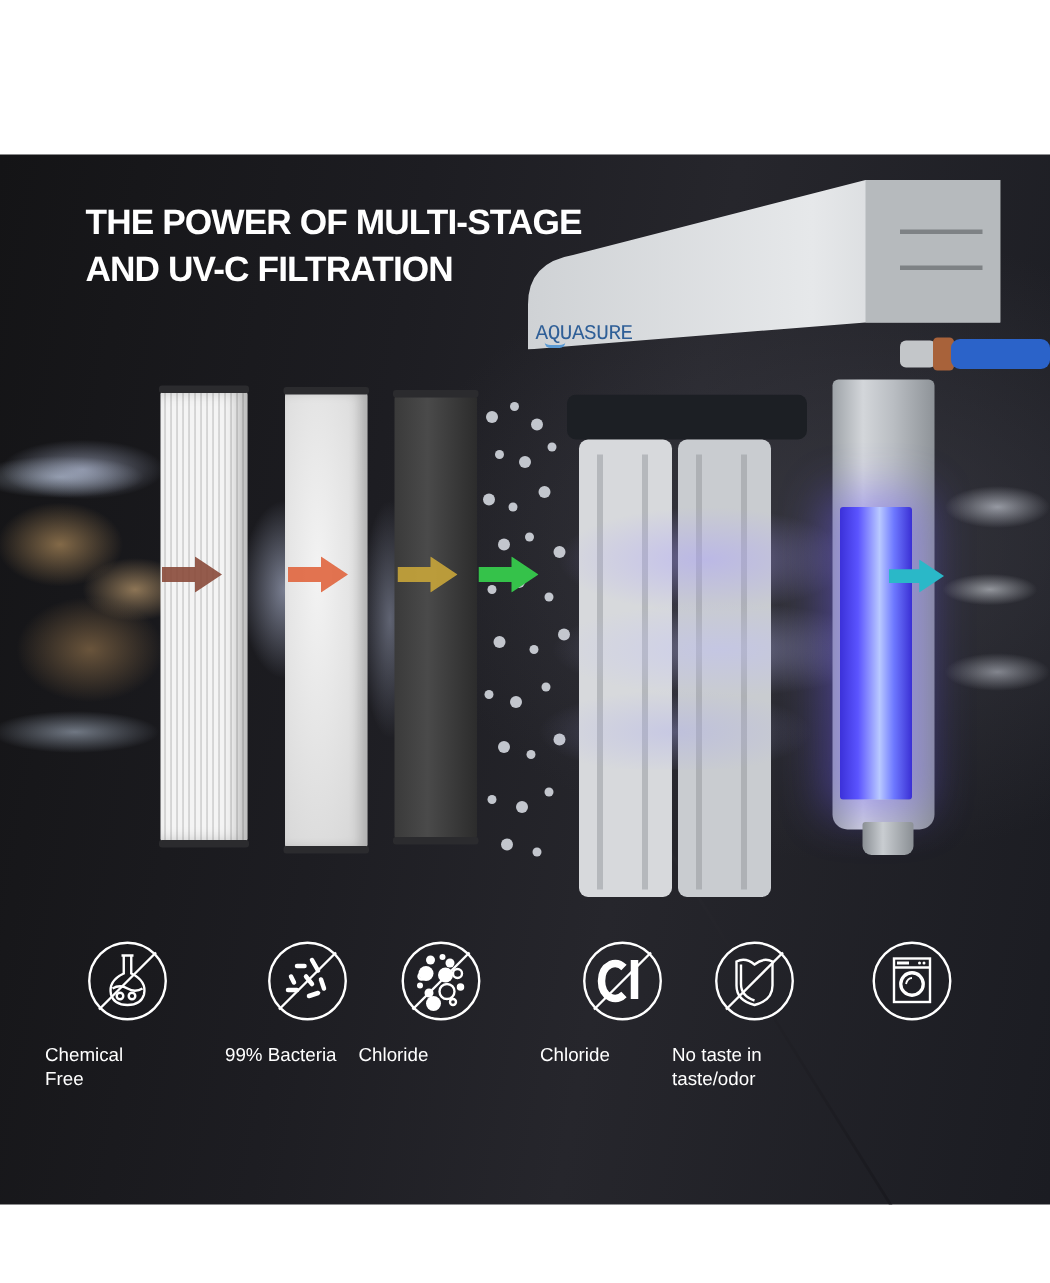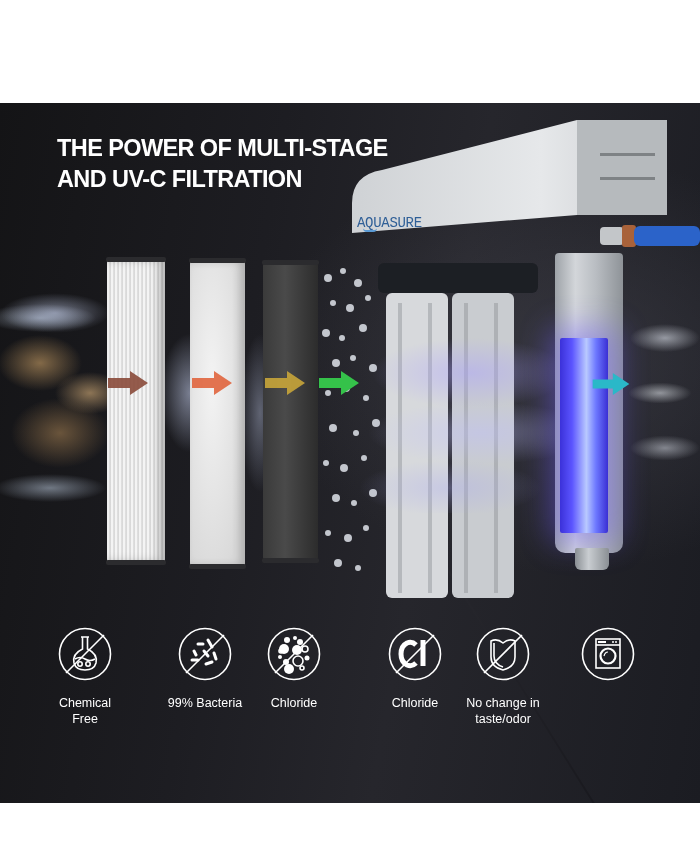--- a/index.html
+++ b/index.html
@@ -110,21 +110,21 @@
     background:
       radial-gradient(ellipse 140px 50px at 140px 60px, rgba(170,160,255,0.45), rgba(0,0,0,0) 70%),
       radial-gradient(ellipse 160px 45px at 150px 120px, rgba(190,190,255,0.4), rgba(0,0,0,0) 70%),
       radial-gradient(ellipse 130px 40px at 120px 175px, rgba(170,170,240,0.35), rgba(0,0,0,0) 70%);
   }
 
   .arrow { position: absolute; }
 
   
   .feature {
-    position: absolute; top: 524px; width: 110px; text-align: center;
+    position: absolute; top: 524px; width: 110px; text-align: left;
   }
   .feature .icon-wrap { width: 54px; height: 54px; margin: 0 auto; }
   .feature .label {
     margin-top: 15px; color: #ffffff; font-size: 12.5px; line-height: 15.5px;
     font-family: "Liberation Sans", sans-serif;
   }
 </style>
 </head>
 <body>
 
@@ -319,21 +319,21 @@
   <div class="feature" style="left:448px">
     <div class="icon-wrap">
       <svg viewBox="0 0 54 54" width="54" height="54" fill="none" stroke="#fff" stroke-width="1.6">
         <circle cx="27" cy="27" r="25.5"></circle>
         <path d="M15 14 Q21 11 27 16 Q33 11 39 14 V30 Q39 40 27 43 Q15 40 15 30 Z"></path>
         <path d="M18 16 V29 Q18 37 27 40"></path>
         <line x1="8" y1="46" x2="46" y2="8"></line>
       </svg>
     </div>
     <div class="label">
-      <div>No change in</div>
+      <div>No taste in</div>
       <div>taste/odor</div>
     </div>
   </div>
 
   <div class="feature" style="left:553px">
     <div class="icon-wrap">
       <svg viewBox="0 0 54 54" width="54" height="54" fill="none" stroke="#fff" stroke-width="1.6">
         <circle cx="27" cy="27" r="25.5"></circle>
         <rect x="15" y="12" width="24" height="29"></rect>
         <line x1="15" y1="18" x2="39" y2="18"></line>

